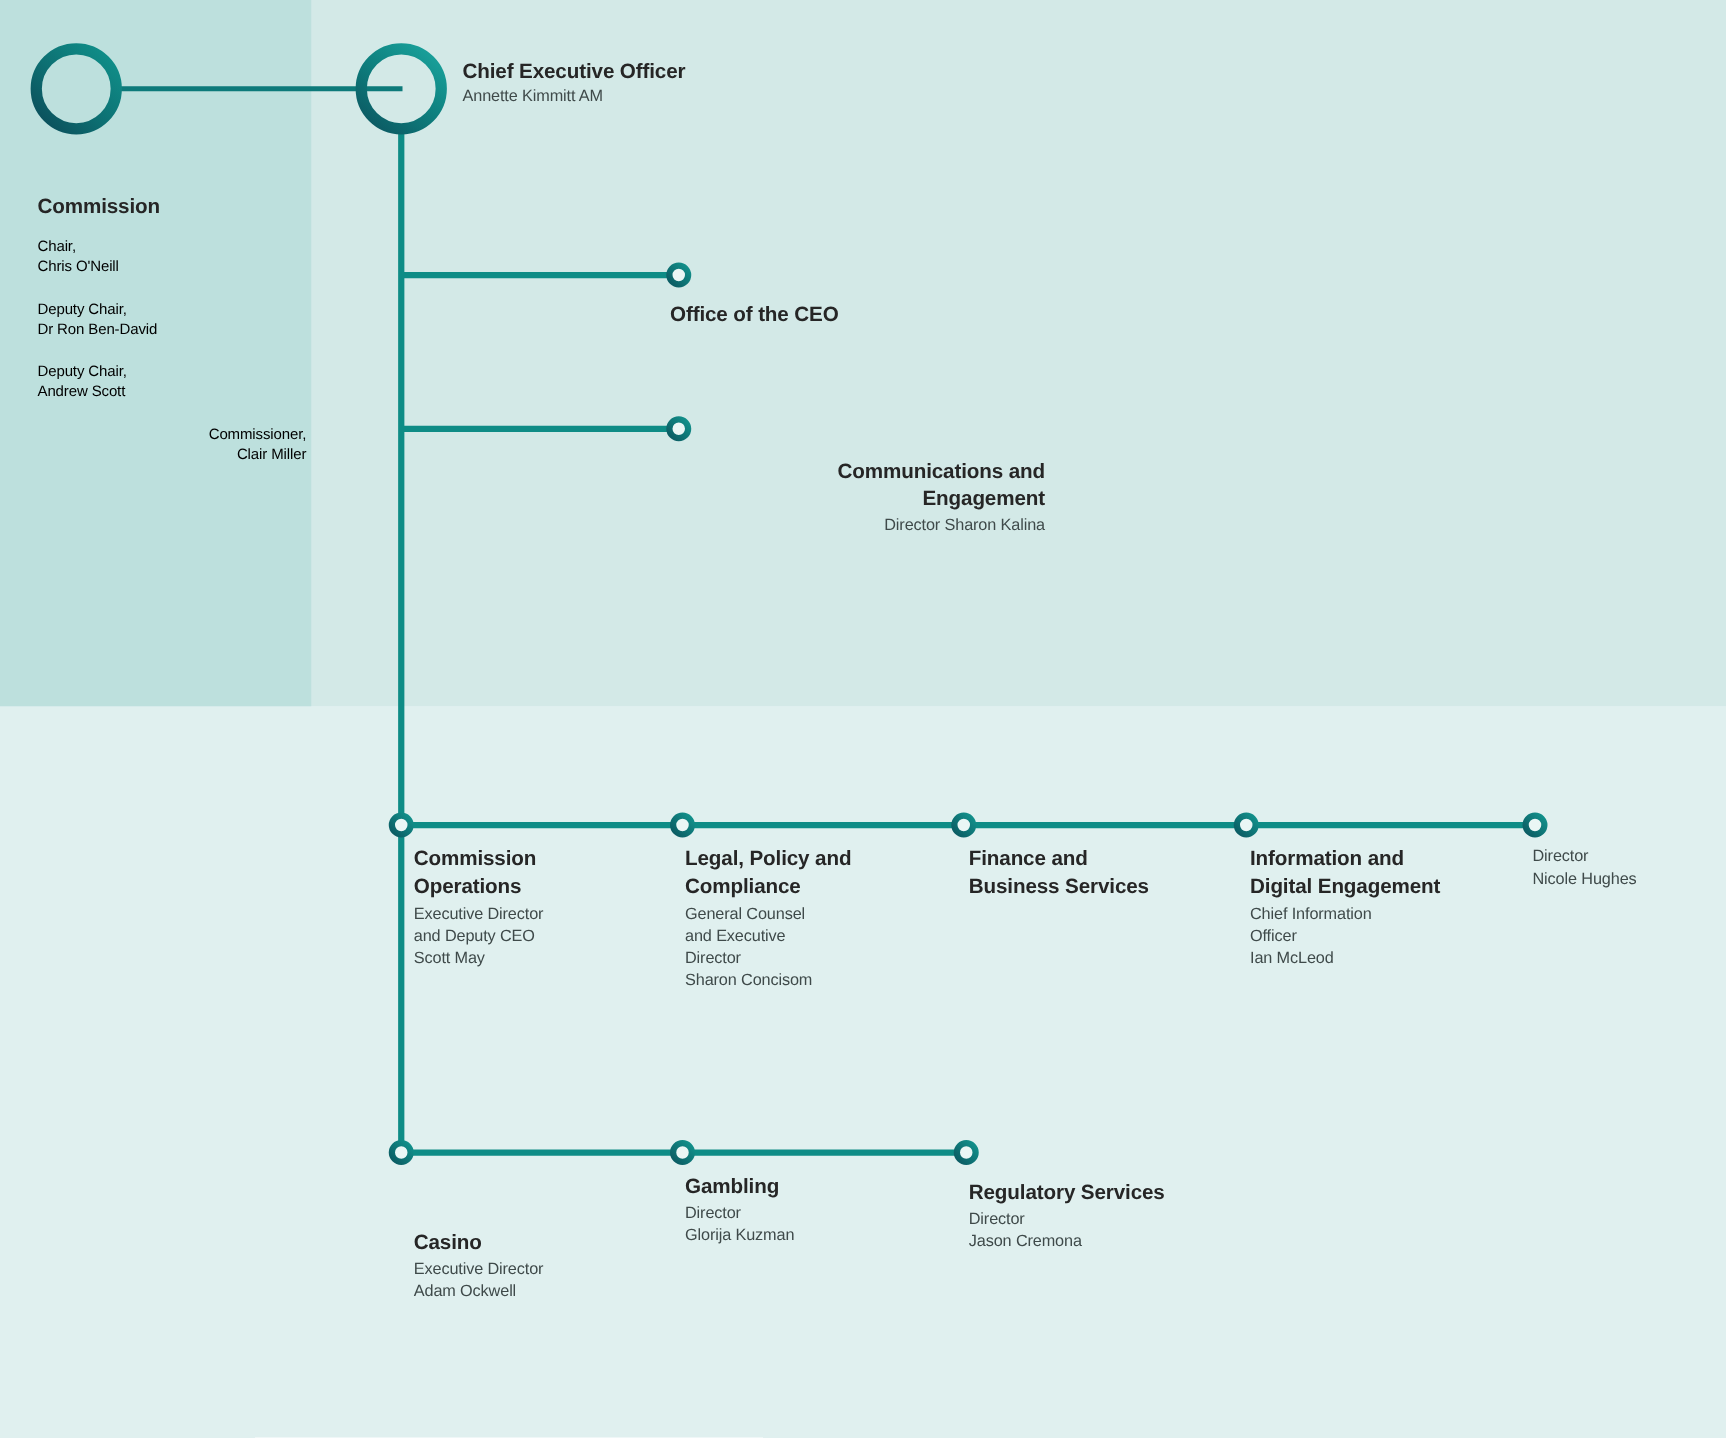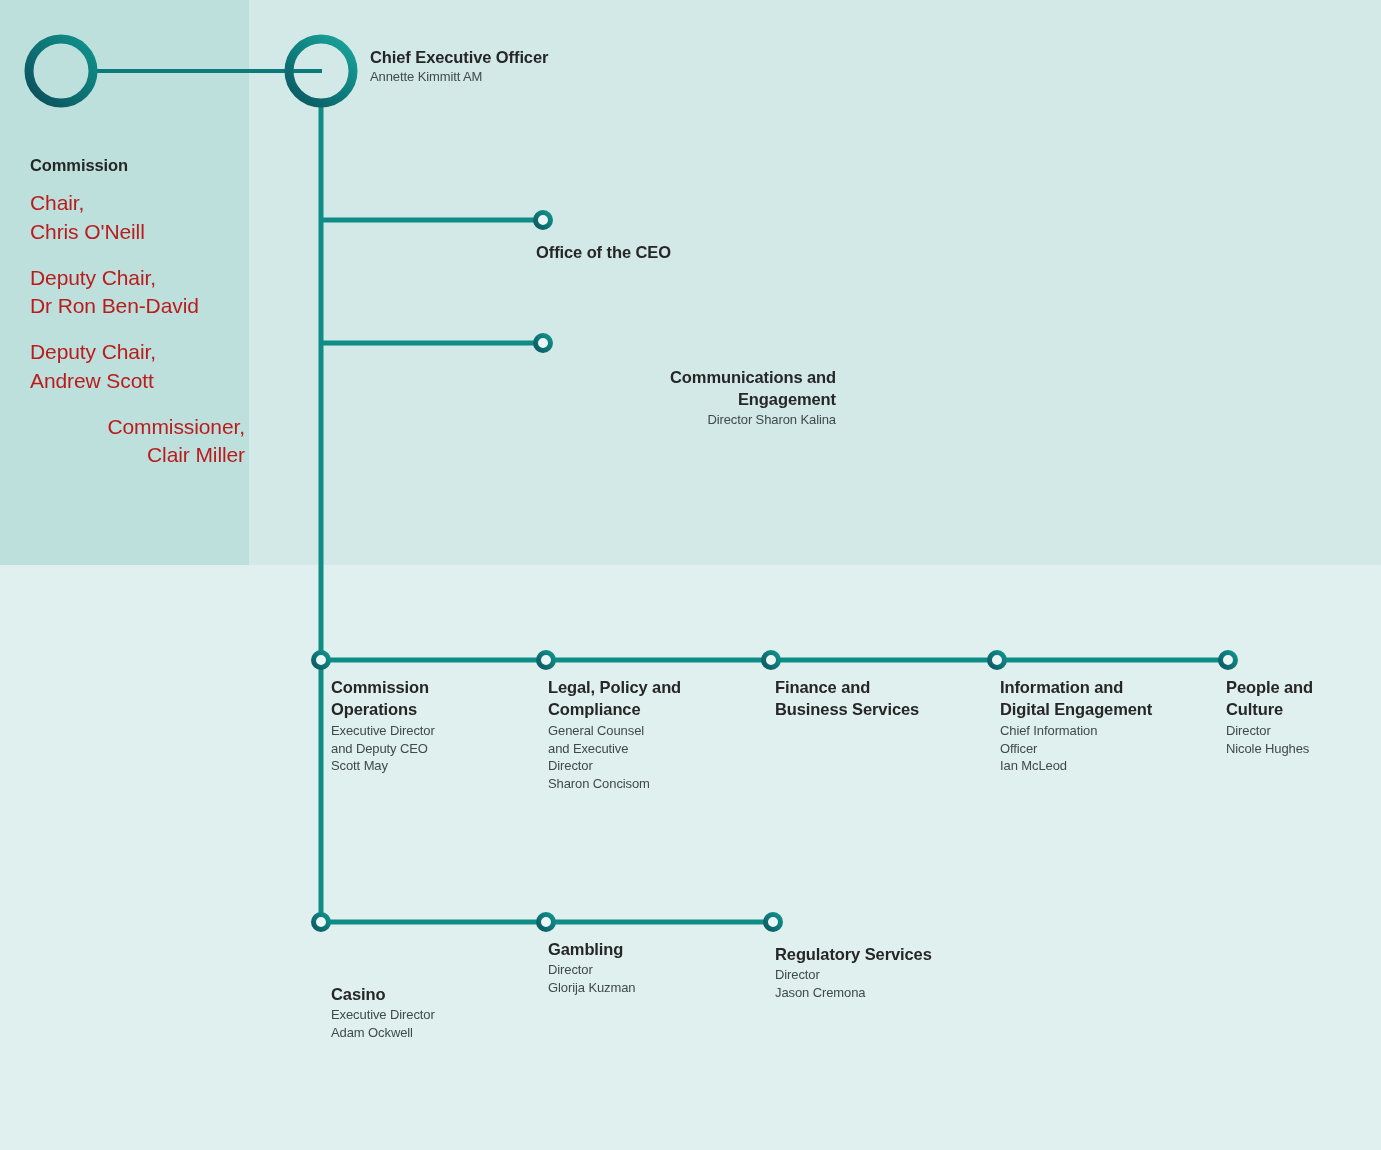--- a/index.html
+++ b/index.html
@@ -66,21 +66,21 @@
     white-space: pre-line;
   }
 
   
   .comm-wrap { position: absolute; left: 30px; top: 144px; width: 215px; }
   .comm-head {
     font-size: 16.5px; font-weight: bold; color: #262626;
     margin: 12px 0 14px 0; letter-spacing: -0.1px;
   }
   .comm-item {
-    font-size: 21px; color: #b91c1c; line-height: 1.37;
+    font-size: 12px; color: #000000; line-height: 1.37;
     margin: 0 0 17px 0; white-space: pre-line; letter-spacing: -0.1px;
   }
   .comm-item:last-child { margin-bottom: 0; text-align: right; }
 
   
   .ceo-wrap { position: absolute; left: 370px; top: 46px; width: 330px; }
 
   
   .dr-wrap { position: absolute; width: 300px; }
 
@@ -197,22 +197,20 @@
 
   <div class="div-wrap" style="left:1000px; top:676px;">
     <div class="ttl">Information and
 Digital Engagement</div>
     <div class="sub">Chief Information
 Officer
 Ian McLeod</div>
   </div>
 
   <div class="div-wrap" style="left:1226px; top:676px; width:150px;">
-    <div class="ttl">People and
-Culture</div>
     <div class="sub">Director
 Nicole Hughes</div>
   </div>
 
   <div class="div-wrap" style="left:331px; top:938px;margin-top:45px;">
     <div class="ttl">Casino</div>
     <div class="sub">Executive Director
 Adam Ockwell</div>
   </div>
 

